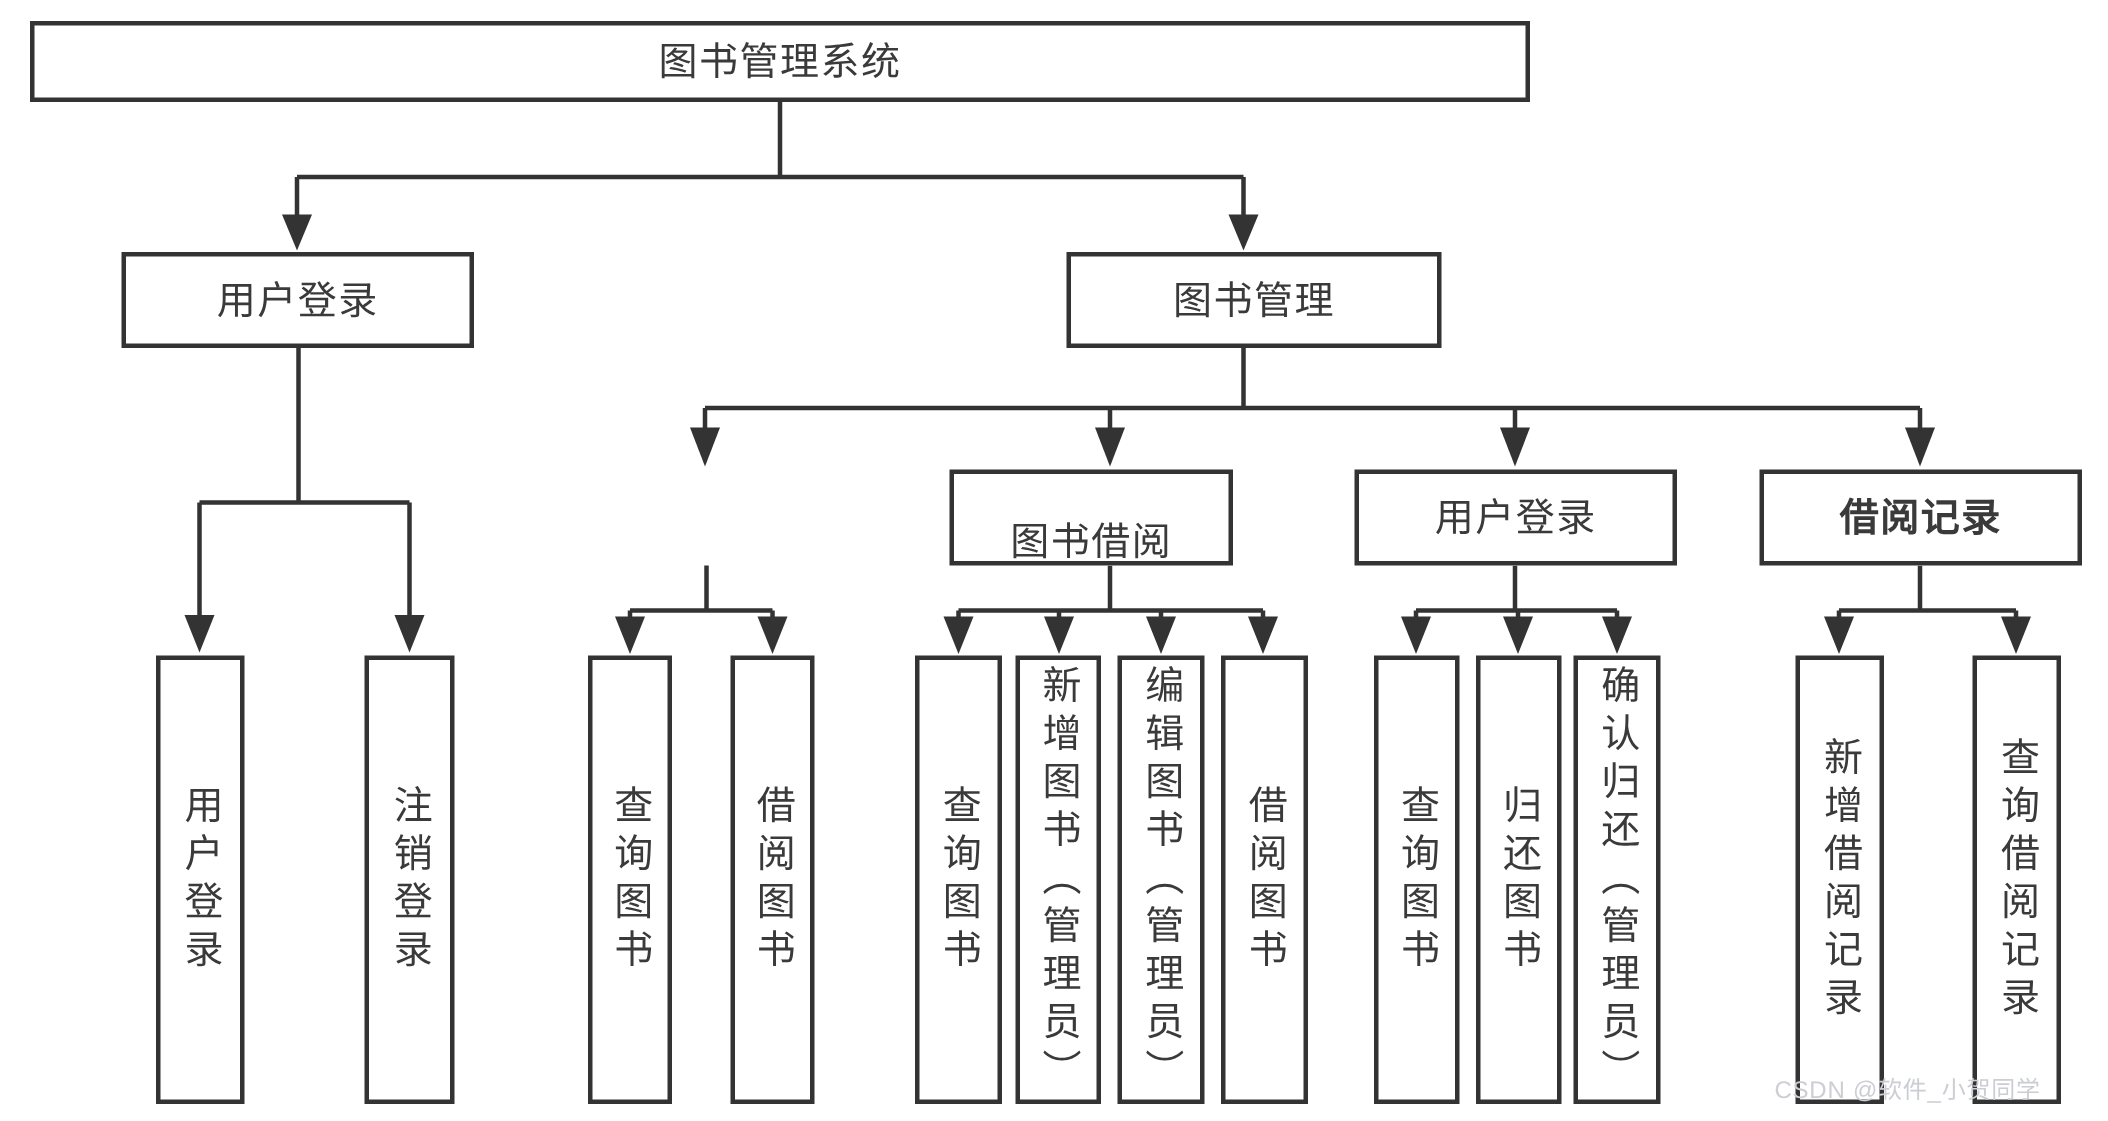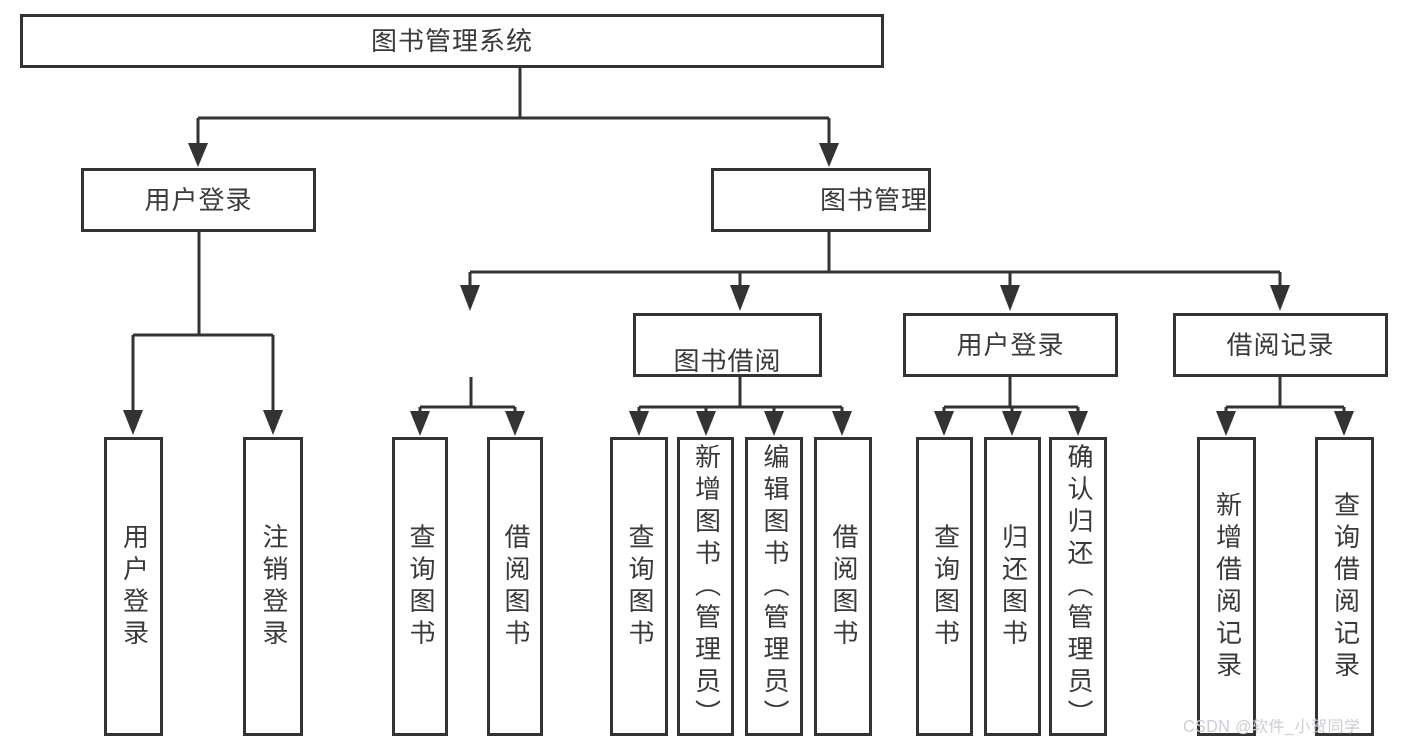--- a/index.html
+++ b/index.html
@@ -11,29 +11,29 @@
   .node{
     position:absolute;box-sizing:border-box;border:3px solid #333333;background:#ffffff;
     display:flex;align-items:center;justify-content:center;
     color:#3a3a3a;font-size:26px;letter-spacing:1px;line-height:1;
   }
   .vnode span{
     writing-mode:vertical-rl;text-orientation:mixed;
     letter-spacing:6px;font-size:26px;color:#3a3a3a;
   }
   
-  .n-root{left:20px;top:14px;width:864px;height:54px;}
+  .n-root{left:20px;top:14px;width:1000px;height:54px;}
   .row2{top:168px;height:64px;}
   .n-user-login{left:81px;width:235px;}
-  .n-book-mgmt{left:711px;width:220px;justify-content:flex-end;}
+  .n-book-mgmt{left:711px;width:250px;}
   .row3{top:313px;height:64px;}
   .n-nb{left:363px;width:216px;}
   .n-bb{left:633px;width:189px;align-items:flex-end;}
   .n-cb{left:903px;width:215px;}
-  .n-br{left:1173px;width:215px;}
+  .n-br{left:1173px;width:215px;font-weight:bold;}
   .leaf{top:437px;height:299px;}
   .l1{left:104px;width:59px;}
   .l2{left:243px;width:60px;}
   .l3{left:392px;width:56px;}
   .l4{left:487px;width:56px;}
   .l5{left:610px;width:58px;}
   .l6{left:677px;width:57px;}
   .l7{left:745px;width:58px;}
   .l8{left:814px;width:58px;}
   .l9{left:916px;width:57px;}

